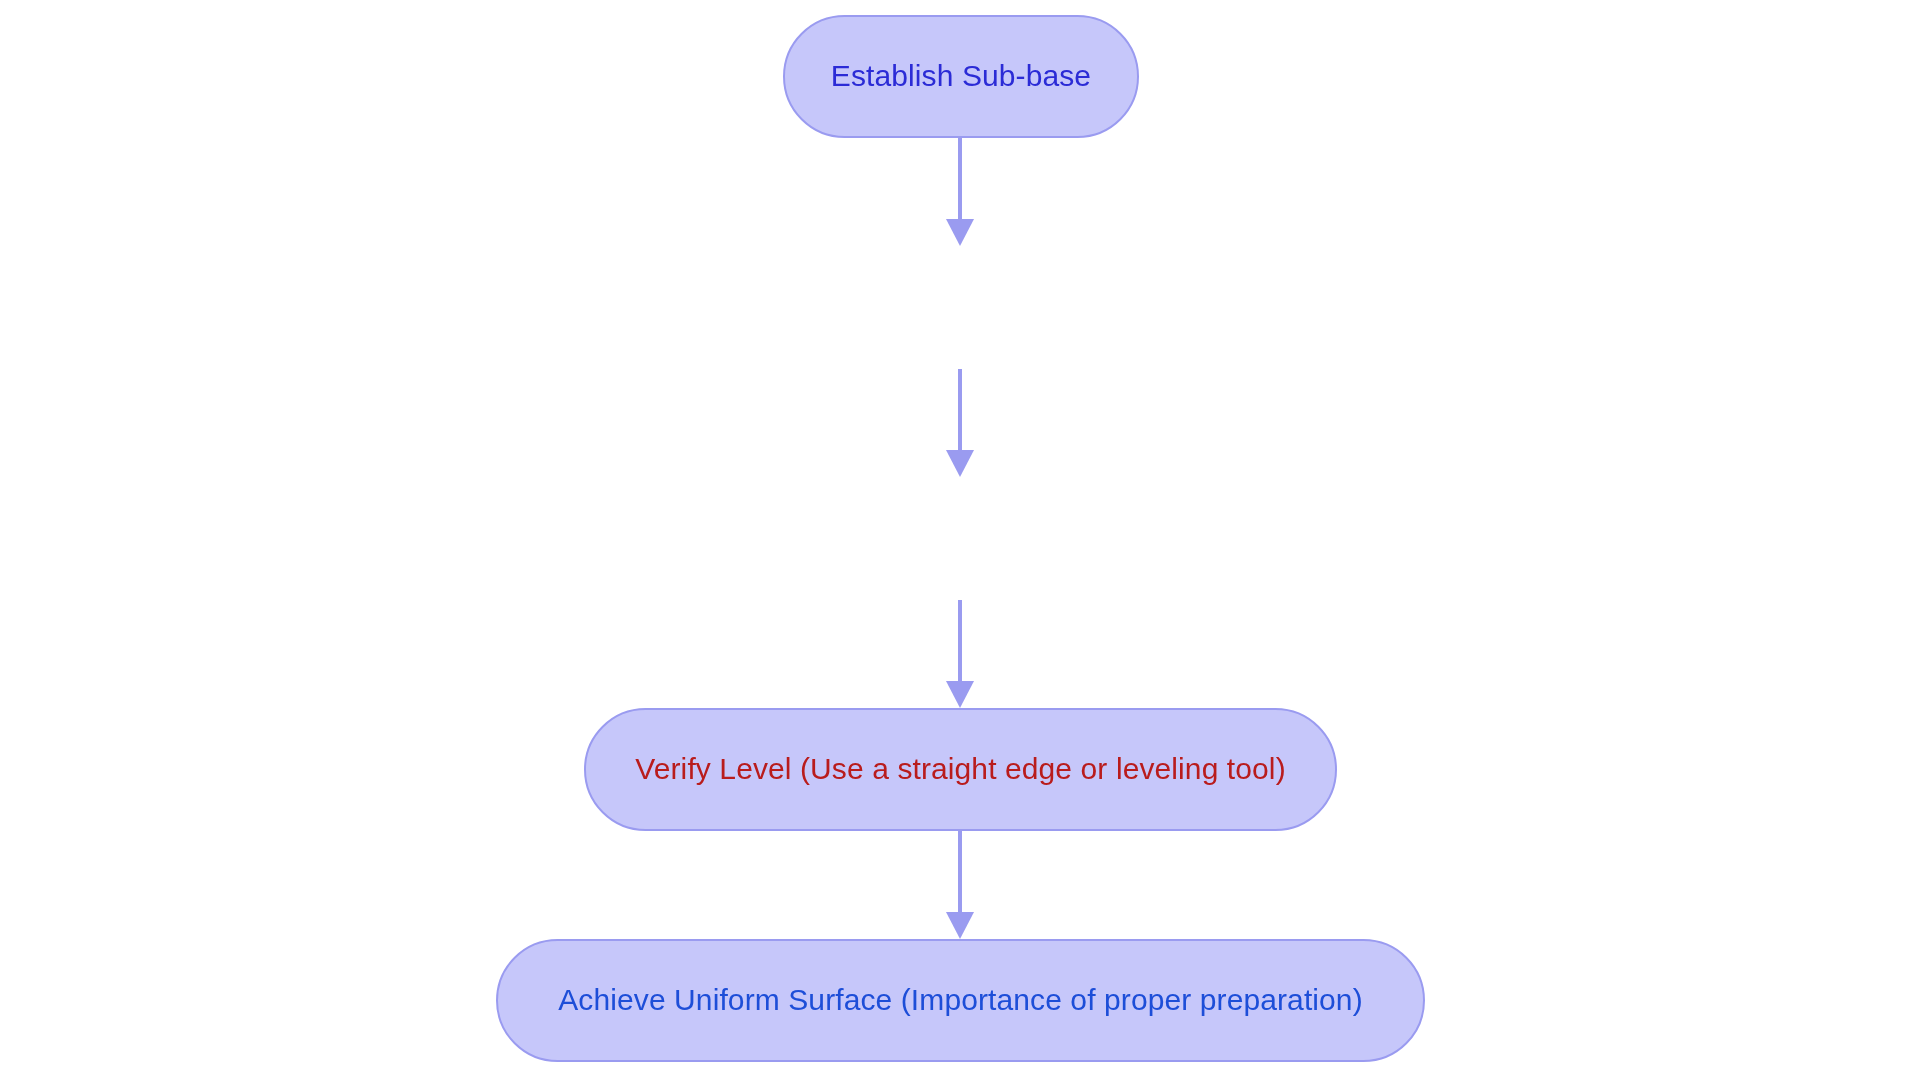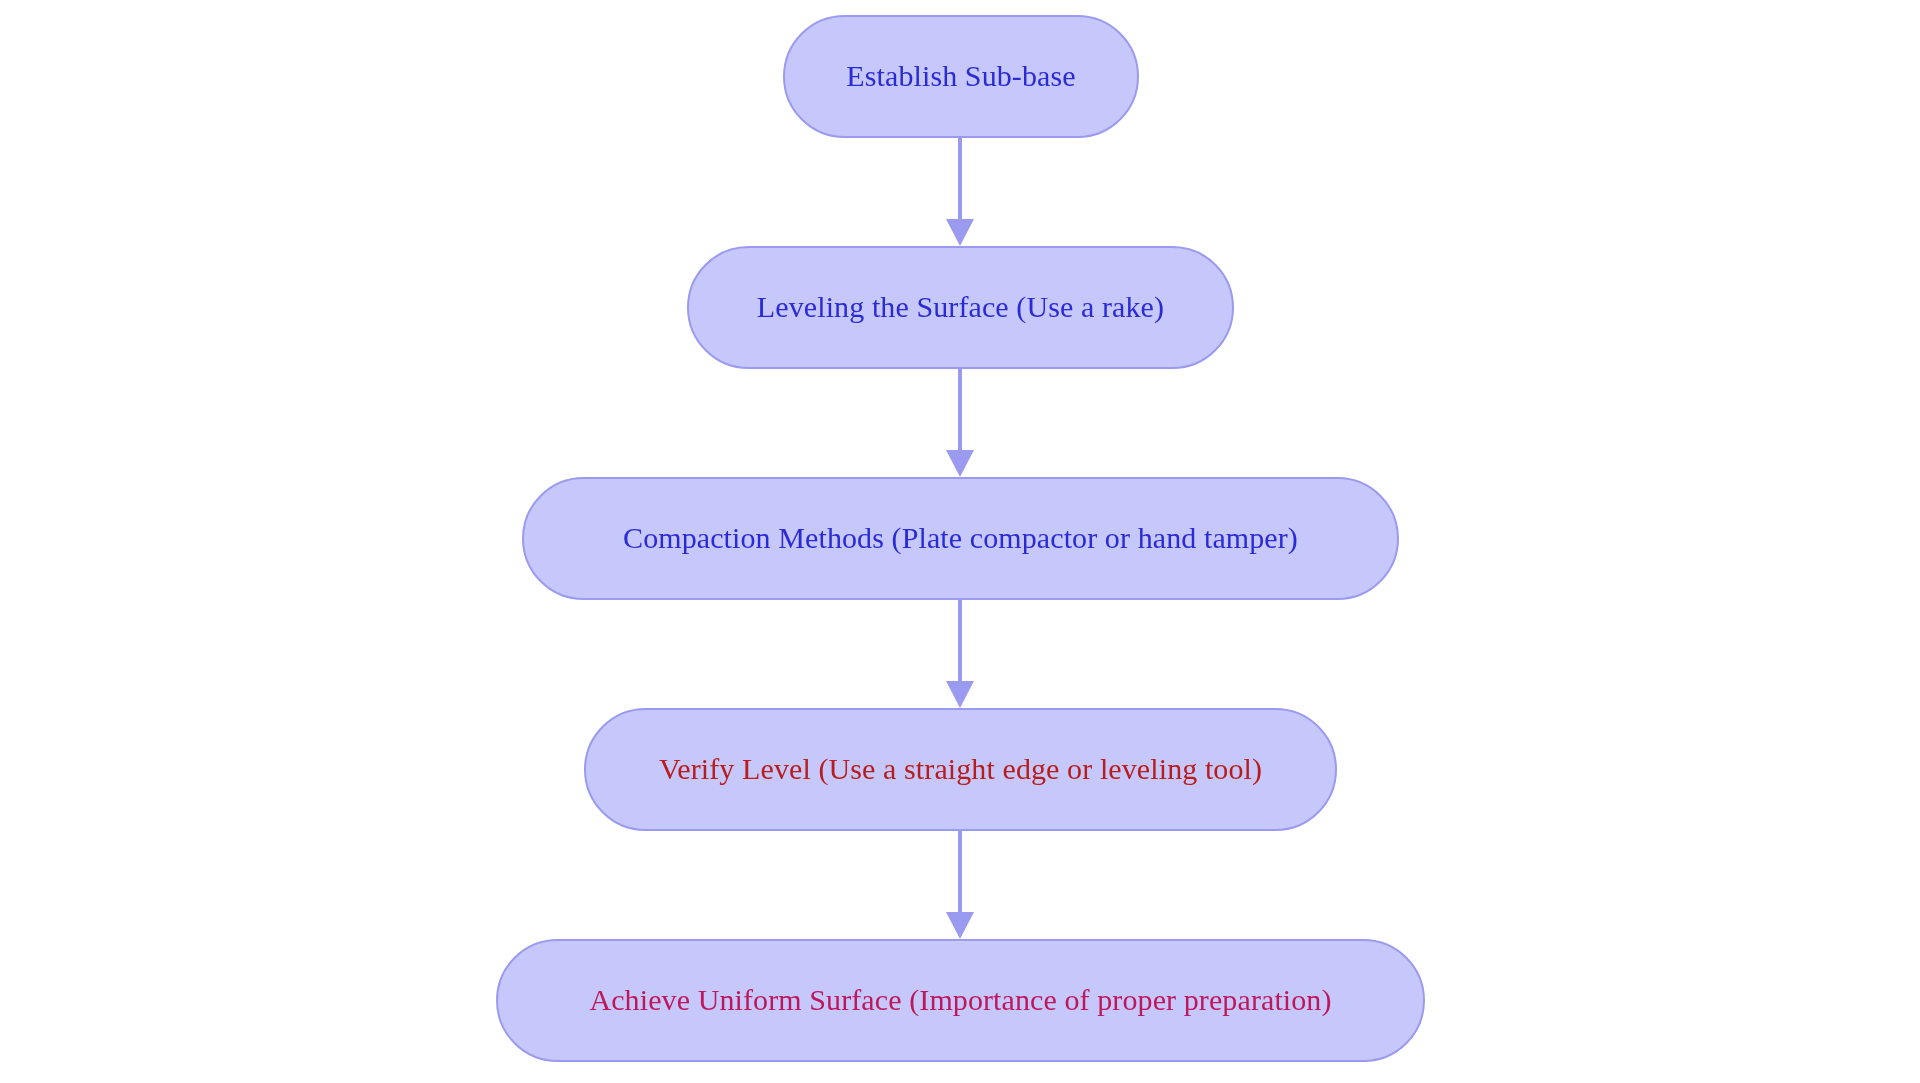--- a/index.html
+++ b/index.html
@@ -25,21 +25,21 @@
   .flow-node {
     position: absolute;
     box-sizing: border-box;
     display: flex;
     align-items: center;
     justify-content: center;
     background: #c6c7fa;
     border: 2px solid #9a9bf0;
     border-radius: 62px;
     color: #2b2bd6;
-    font-family: Liberation Serif, serif;
+    font-family: Liberation Sans, sans-serif;
     font-size: 30px;
     font-weight: 400;
     letter-spacing: 0.1px;
     white-space: nowrap;
     text-align: center;
     line-height: 1.15;
     user-select: none;
   }
 
   .flow-node-label {
@@ -73,44 +73,38 @@
 
   <div class="flow-node" style="left: 783px; top: 15px; width: 356px; height: 123px; background: rgb(198, 199, 250); border-color: rgb(154, 155, 240); color: rgb(43, 43, 214);">
     <span class="flow-node-label">Establish Sub-base</span>
   </div>
 
   <div style="position:absolute;left:0;top:0;width:100%;height:0;">
     <div class="flow-edge" style="top: 138px; height: 81px; background: rgb(154, 155, 240);"></div>
     <div class="flow-arrowhead" style="top: 219px; border-top-color: rgb(154, 155, 240);"></div>
   </div>
 
-  <div class="flow-node" style="left: 687px; top: 246px; width: 547px; height: 123px; background: rgb(198, 199, 250); border-color: rgb(154, 155, 240); color: rgb(43, 43, 214);">
-    <span class="flow-node-label">Leveling the Surface (Use a rake)</span>
-  </div>
 
   <div style="position:absolute;left:0;top:0;width:100%;height:0;">
     <div class="flow-edge" style="top: 369px; height: 81px; background: rgb(154, 155, 240);"></div>
     <div class="flow-arrowhead" style="top: 450px; border-top-color: rgb(154, 155, 240);"></div>
   </div>
 
-  <div class="flow-node" style="left: 522px; top: 477px; width: 877px; height: 123px; background: rgb(198, 199, 250); border-color: rgb(154, 155, 240); color: rgb(43, 43, 214);">
-    <span class="flow-node-label">Compaction Methods (Plate compactor or hand tamper)</span>
-  </div>
 
   <div style="position:absolute;left:0;top:0;width:100%;height:0;">
     <div class="flow-edge" style="top: 600px; height: 81px; background: rgb(154, 155, 240);"></div>
     <div class="flow-arrowhead" style="top: 681px; border-top-color: rgb(154, 155, 240);"></div>
   </div>
 
   <div class="flow-node" style="left: 584px; top: 708px; width: 753px; height: 123px; background: rgb(198, 199, 250); border-color: rgb(154, 155, 240); color: #b91c1c;">
     <span class="flow-node-label">Verify Level (Use a straight edge or leveling tool)</span>
   </div>
 
   <div style="position:absolute;left:0;top:0;width:100%;height:0;">
     <div class="flow-edge" style="top: 831px; height: 81px; background: rgb(154, 155, 240);"></div>
     <div class="flow-arrowhead" style="top: 912px; border-top-color: rgb(154, 155, 240);"></div>
   </div>
 
-  <div class="flow-node" style="left: 496px; top: 939px; width: 929px; height: 123px; background: rgb(198, 199, 250); border-color: rgb(154, 155, 240); color: #be185d;">
+  <div class="flow-node" style="left: 496px; top: 939px; width: 929px; height: 123px; background: rgb(198, 199, 250); border-color: rgb(154, 155, 240); color: #1d4ed8;">
     <span class="flow-node-label">Achieve Uniform Surface (Importance of proper preparation)</span>
   </div>
 
 </div>
 
 </body></html>

